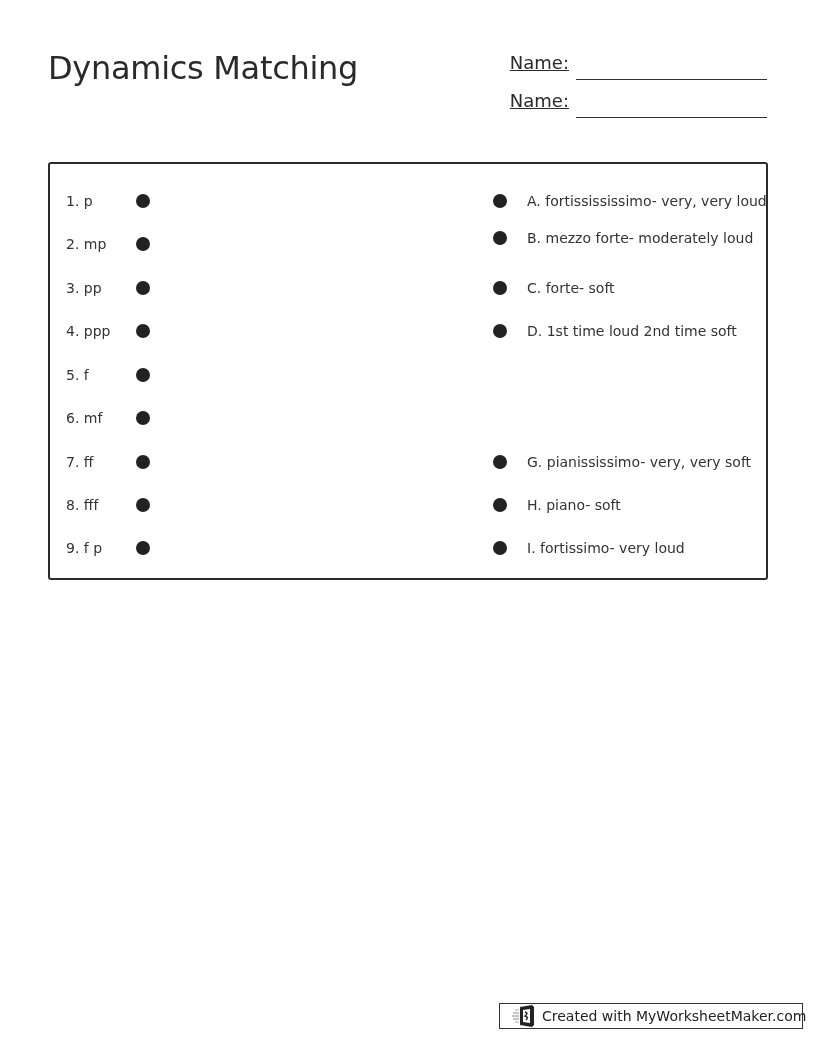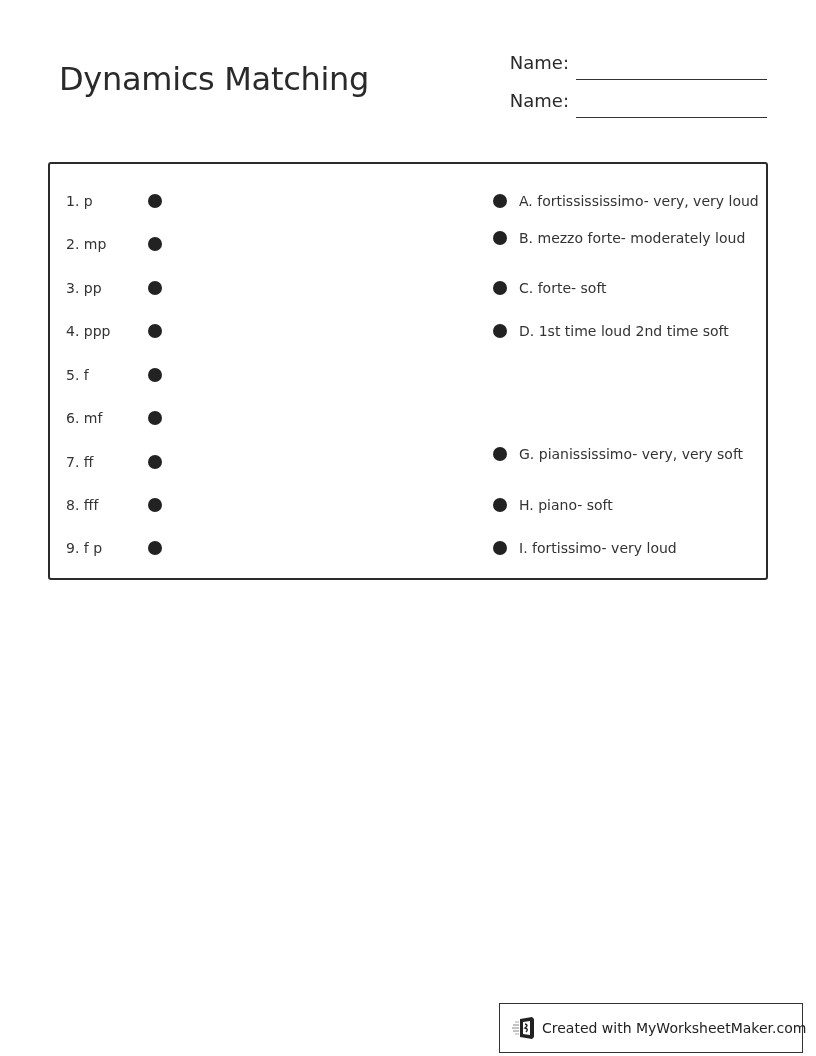--- a/index.html
+++ b/index.html
@@ -16,27 +16,28 @@
       overflow: hidden;
     }
     .title {
       position: absolute;
       left: 48px;
       top: 48px;
       font-size: 32px;
       font-weight: normal;
       color: #2a2a2a;
       letter-spacing: -0.3px;
-      margin: 11px;
+      margin: 0;
       line-height: 40px;
     }
     .field {
       position: absolute;
       display: flex;
       align-items: flex-end;
+      text-decoration: underline;
     }
     .field-label {
       font-size: 18px;
       color: #2a2a2a;
       text-align: right;
       width: 70px;
       margin-right: 7px;
       line-height: 22px;
     }
     .field-line {
@@ -55,49 +56,49 @@
       width: 716px;
       height: 414px;
       border: 2px solid #2b2b2b;
       border-radius: 3px;
     }
     .row {
       position: absolute;
       height: 20px;
       display: flex;
       align-items: center;
-      gap: 12px;
     }
     .left-row { left: 16px; }
     .right-row { left: 443px; }
     .term {
       font-size: 14px;
       color: #333;
       width: 70px;
       white-space: nowrap;
     }
     .dot {
       width: 14px;
       height: 14px;
       border-radius: 50%;
       background: #222;
       display: inline-block;
       cursor: pointer;
     }
     .def {
       font-size: 14px;
       color: #333;
+      margin-left: 20px;
       white-space: nowrap;
     }
     .footer-badge {
       position: absolute;
       left: 499px;
       top: 1003px;
       width: 304px;
-      height: 50px;
+      height: 26px;
       border: 1.5px solid #333;
       box-sizing: border-box;
       display: flex;
       align-items: center;
       padding-left: 12px;
     }
     .footer-icon {
       width: 24px;
       height: 22px;
       margin-right: 6px;
@@ -171,21 +172,21 @@
     <span class="def">B. mezzo forte- moderately loud</span>
   </div>
   <div class="row right-row" style="top:114px">
     <span class="dot"></span>
     <span class="def">C. forte- soft</span>
   </div>
   <div class="row right-row" style="top:157px">
     <span class="dot"></span>
     <span class="def">D. 1st time loud 2nd time soft</span>
   </div>
-  <div class="row right-row" style="top:280px">
+  <div class="row right-row" style="top:288px">
     <span class="dot"></span>
     <span class="def">G. pianississimo- very, very soft</span>
   </div>
   <div class="row right-row" style="top:331px">
     <span class="dot"></span>
     <span class="def">H. piano- soft</span>
   </div>
   <div class="row right-row" style="top:374px">
     <span class="dot"></span>
     <span class="def">I. fortissimo- very loud</span>

